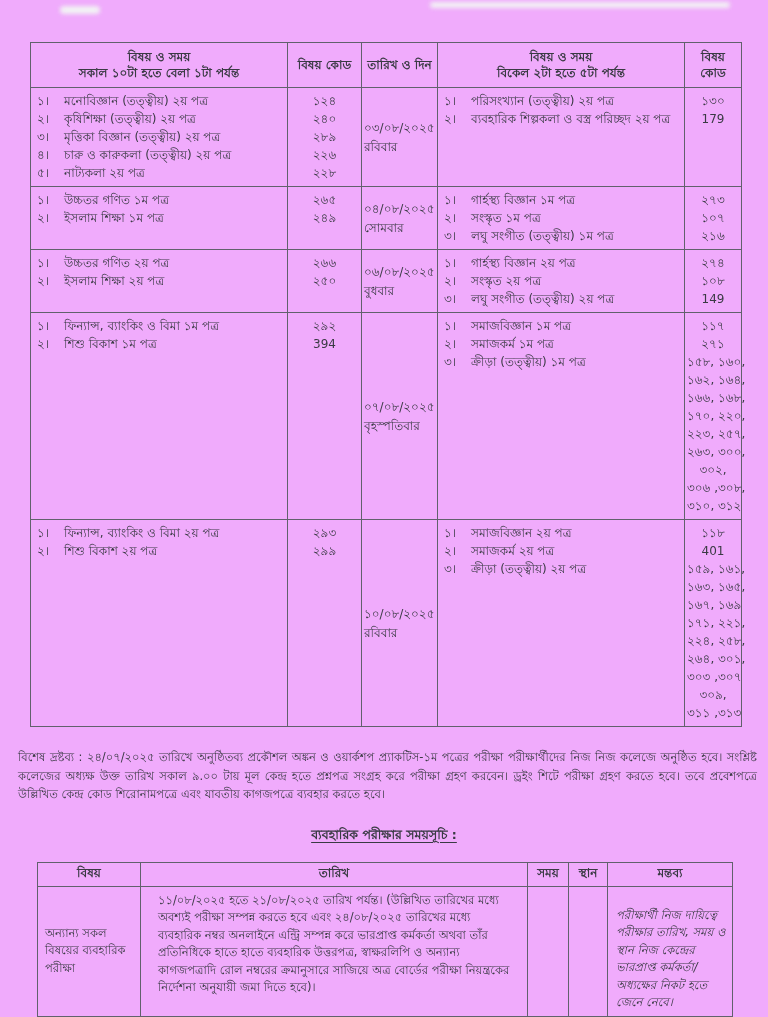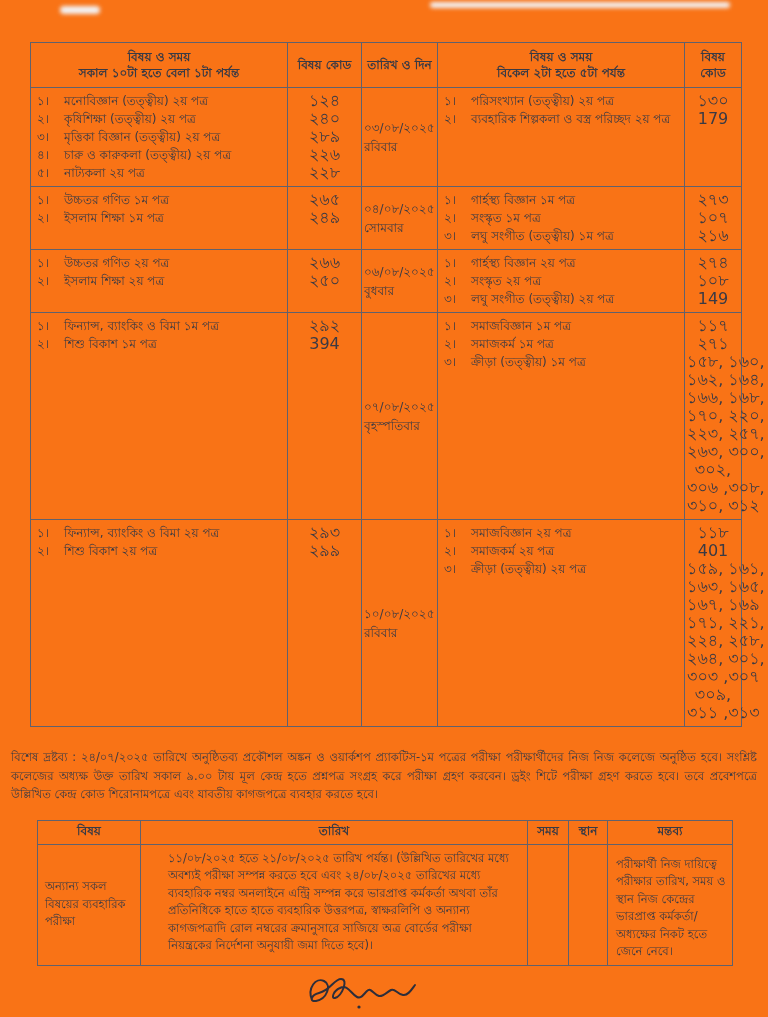--- a/index.html
+++ b/index.html
@@ -1,63 +1,63 @@
 <!DOCTYPE html>
 <html lang="bn"><head>
 <meta charset="utf-8">
 <style>
   html,body { margin:0; padding:0; background:#ffffff; }
   .page {
     position:relative; width:768px; height:1017px; margin:0 auto;
-    background:#f97316; overflow:hidden;
+    background:#f0abfc; overflow:hidden;
     font-family:"DejaVu Sans","Liberation Sans",sans-serif;
     color:#3a3a44;
   }
   .smudge { position:absolute; background:#f2f2f4; border-radius:4px; filter:blur(2px); }
   .smudge.a { left:430px; top:2px; width:300px; height:6px; }
   .smudge.b { left:60px;  top:6px; width:40px;  height:8px; }
 
   
   table { border-collapse:collapse; table-layout:fixed; }
   .main-table { width:711px; margin:42px 0 0 30px; }
   .main-table th, .main-table td { border:1px solid #61616c; }
   .main-table th {
     height:40px; text-align:center; vertical-align:middle;
     font-size:12px; font-weight:600; line-height:16px; padding:2px;
   }
   .subj-cell { vertical-align:top; padding:4px 3px 4px 2px; }
   .subj-row  { display:flex; align-items:flex-start; font-size:12px; line-height:18px; }
   .sl { flex:none; width:27px; padding-left:4px; }
   .nm { flex:1; }
   .code-cell { vertical-align:top; text-align:center; padding:4px 2px; }
-  .code-line { font-size:16px; line-height:18px; white-space:nowrap; }
+  .code-line { font-size:12px; line-height:18px; white-space:nowrap; }
   .date-cell { vertical-align:middle; text-align:left; font-size:12px; line-height:19px; padding:2px; }
   .date-cell .day { line-height:18px; }
 
   
   .special-note {
-    margin:21px 11px 0 11px; font-size:11.5px; line-height:18.5px;
+    margin:21px 11px 0 18px; font-size:11.5px; line-height:18.5px;
     text-align:justify;
   }
 
   
   .practical-title {
     margin-top:22px; text-align:center; font-size:12.5px; font-weight:600;
     text-decoration:underline; text-underline-offset:3px;
   }
   .practical-table { width:695px; margin:16px 0 0 37px; }
   .practical-table th, .practical-table td { border:1px solid #61616c; }
   .practical-table th {
     height:21px; font-size:12px; font-weight:600; text-align:center; vertical-align:middle;
   }
   .practical-table td { font-size:11.5px; line-height:17.5px; }
   .pt-subject { vertical-align:middle; text-align:left; padding:4px 4px 4px 7px; }
-  .pt-date    { vertical-align:top;    text-align:left; padding:5px 10px 5px 27px;margin-top:28px; }
+  .pt-date    { vertical-align:top;    text-align:left; padding:5px 10px 5px 17px;margin-top:28px; }
   .pt-empty   { vertical-align:middle; }
-  .pt-remarks { vertical-align:middle; text-align:left; padding:11px 5px 4px 8px; }
+  .pt-remarks { vertical-align:middle; text-align:left; padding:20px 5px 4px 8px;font-style:italic; }
 
   
   .signature { margin:4px 0 0 300px; width:130px; height:46px; }
 </style>
 </head>
 <body>
 
 <div class="page">
 
   <div class="smudge a"></div>
@@ -309,20 +309,21 @@
             <div class="code-line">৩১১ ,৩১৩</div>
           </td>
         </tr>
       </tbody>
   </table>
 
   
   <p class="special-note">বিশেষ দ্রষ্টব্য : ২৪/০৭/২০২৫ তারিখে অনুষ্ঠিতব্য প্রকৌশল অঙ্কন ও ওয়ার্কশপ প্র্যাকটিস-১ম পত্রের পরীক্ষা পরীক্ষার্থীদের নিজ নিজ কলেজে অনুষ্ঠিত হবে। সংশ্লিষ্ট কলেজের অধ্যক্ষ উক্ত তারিখ সকাল ৯.০০ টায় মূল কেন্দ্র হতে প্রশ্নপত্র সংগ্রহ করে পরীক্ষা গ্রহণ করবেন। ড্রইং শিটে পরীক্ষা গ্রহণ করতে হবে। তবে প্রবেশপত্রে উল্লিখিত কেন্দ্র কোড শিরোনামপত্রে এবং যাবতীয় কাগজপত্রে ব্যবহার করতে হবে।</p>
 
   
+  <div class="practical-title">ব্যবহারিক পরীক্ষার সময়সূচি :</div>
 
   <table class="practical-table">
     <colgroup>
       <col style="width:103px">
         <col style="width:387px">
         <col style="width:41px">
       <col style="width:39px">
         <col style="width:125px">
     </colgroup>
     <thead>

